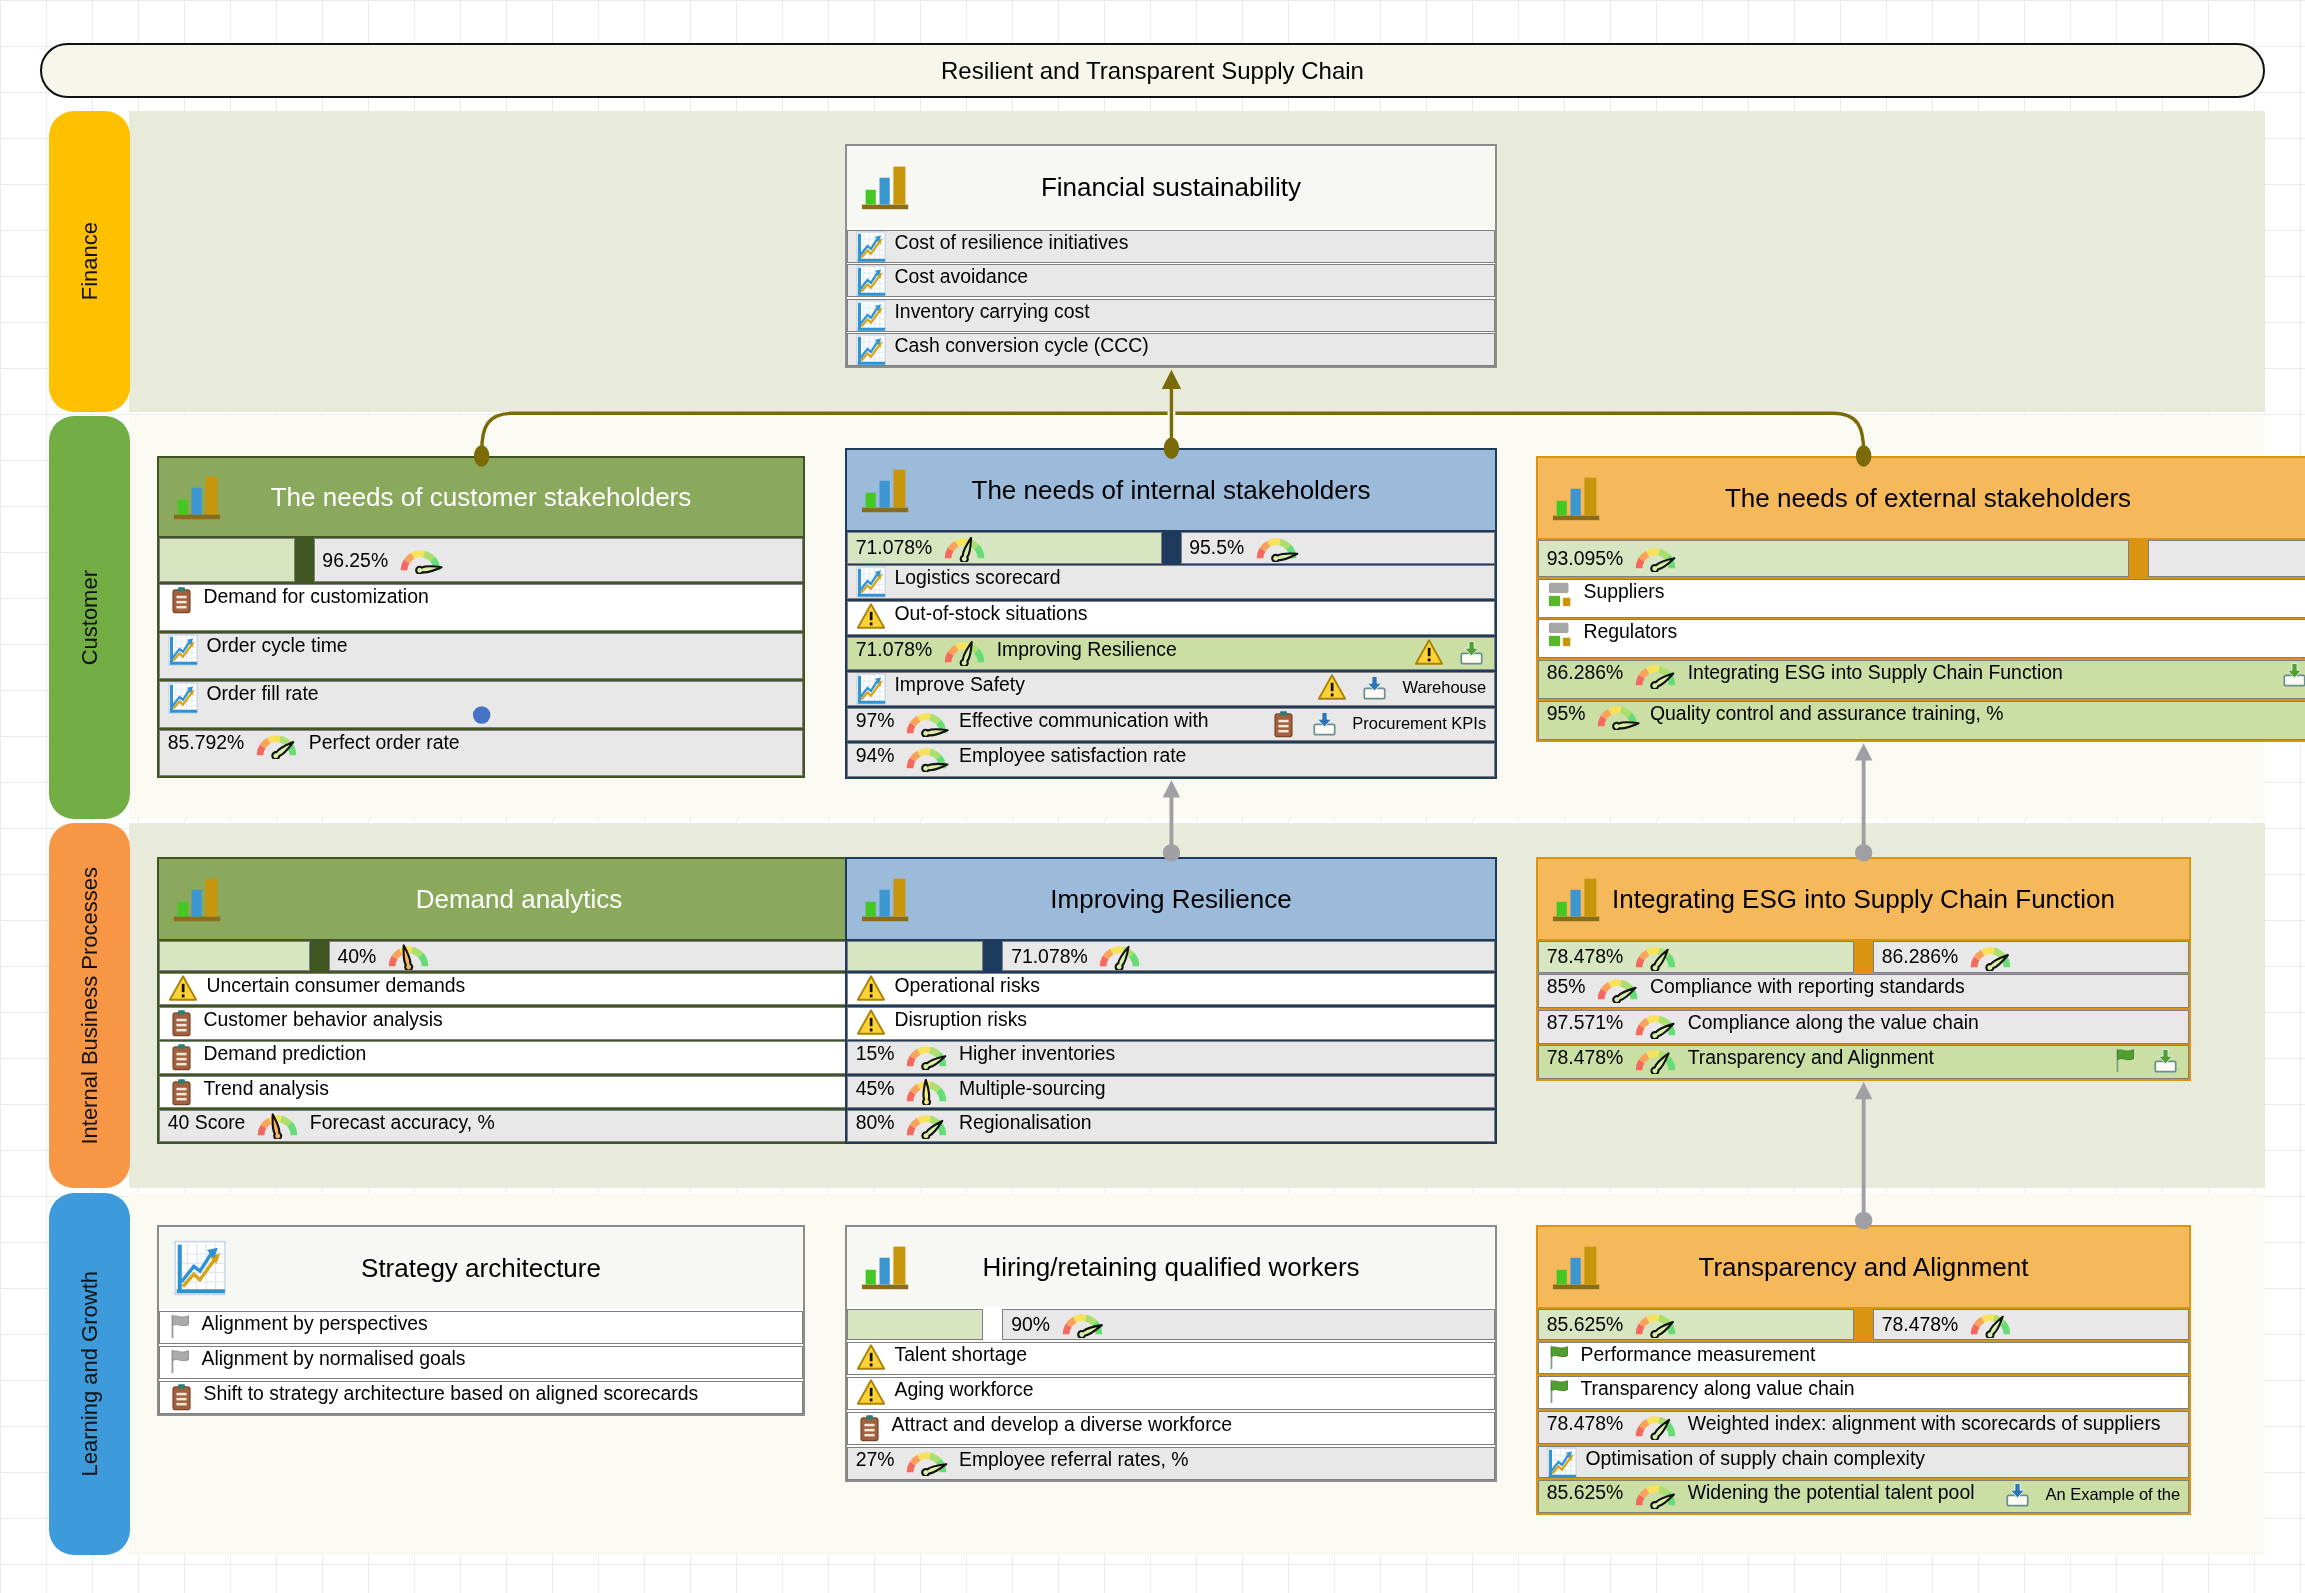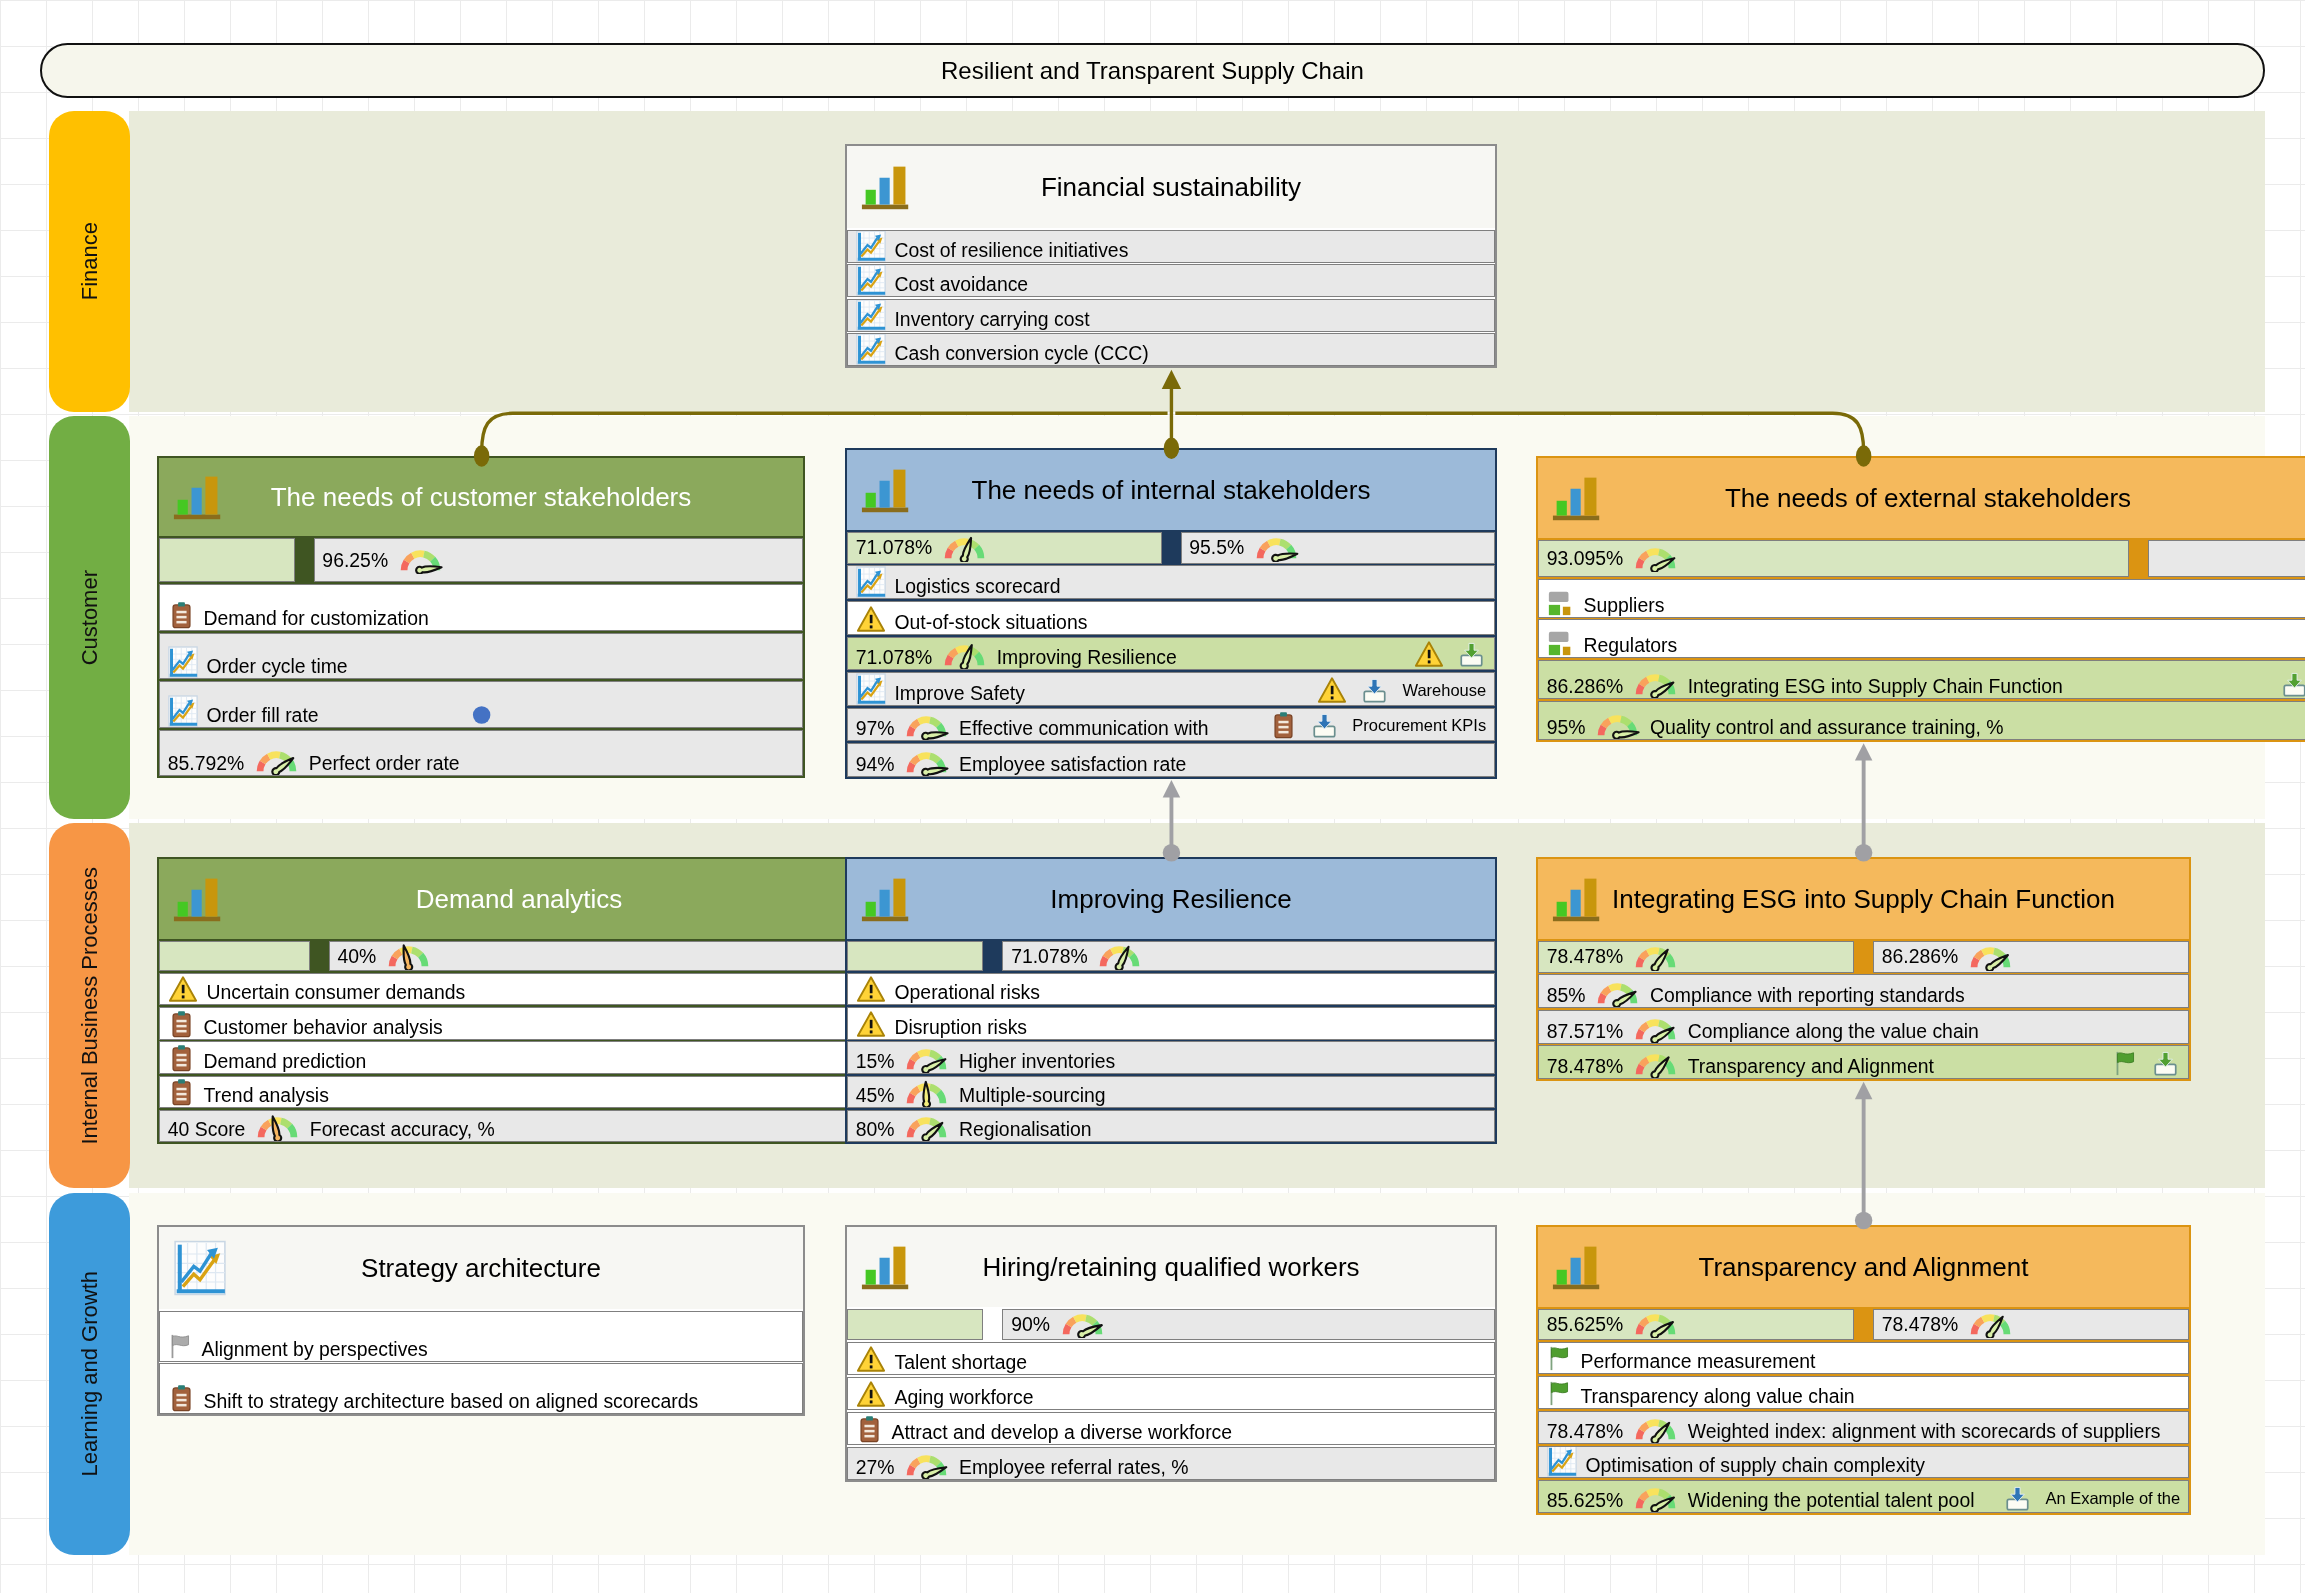--- a/index.html
+++ b/index.html
@@ -31,21 +31,21 @@
     position:absolute;box-sizing:border-box;
     display:flex;flex-direction:column;gap:1.9px;
     border-style:solid;border-width:2.9px;
   }
   .card-header{
     position:relative;display:flex;align-items:center;justify-content:center;
     font-size:26px;flex:none;
   }
   .card-header .hicon{position:absolute;left:11.6px;top:50%;transform:translateY(-50%);line-height:0;}
   .krow{
-    flex:1;display:flex;align-items:flex-end;gap:8.7px;
+    flex:1;display:flex;align-items:flex-start;gap:8.7px;
     border:1px solid #7F7F7F;box-sizing:border-box;
     padding:0 7.8px;font-size:19.4px;white-space:nowrap;overflow:hidden;min-height:0;
   }
   .split{flex:1;display:flex;gap:19px;min-height:0;}
   .split .cell{
     display:flex;align-items:center;gap:8.7px;border:1px solid #7F7F7F;
     box-sizing:border-box;padding:0 7.8px;font-size:19.4px;white-space:nowrap;overflow:hidden;
   }
   .bg-gray{background:#E8E8E8;}
   .bg-white{background:#FFFFFF;}
@@ -819,20 +819,29 @@
       <span>Strategy architecture</span>
     </div>
       <div class="krow bg-white">
         <span class="icn">
           <svg width="25" height="29" viewBox="0 0 28 32">
       <path d="M5 3 V29" stroke="#9A9A9A" stroke-width="2"></path>
       <path d="M5 5 C10 2 13 8 23 4 L23 14 C15 17.5 11 11.5 5 15 Z" fill="#ABABAB" stroke="#8C8C8C" stroke-width="1"></path>
           </svg>
         </span>
         <span class="rlabel">Alignment by perspectives</span>
+      </div>
+      <div class="krow bg-white">
+        <span class="icn">
+          <svg width="25" height="29" viewBox="0 0 28 32">
+      <path d="M5 3 V29" stroke="#9A9A9A" stroke-width="2"></path>
+      <path d="M5 5 C10 2 13 8 23 4 L23 14 C15 17.5 11 11.5 5 15 Z" fill="#ABABAB" stroke="#8C8C8C" stroke-width="1"></path>
+          </svg>
+        </span>
+        <span class="rlabel">Alignment by normalised goals</span>
       </div>
       <div class="krow bg-white">
         <span class="icn">
           <svg width="27" height="30" viewBox="0 0 32 34">
       <rect x="6" y="5" width="20" height="27" rx="3" fill="#A2613C" stroke="#7A4426" stroke-width="1.5"></rect>
       <rect x="12" y="2" width="8" height="5" rx="1" fill="#2A7E76"></rect>
       <rect x="10" y="12" width="12" height="3" fill="#F2E8DC"></rect>
       <rect x="10" y="18" width="12" height="3" fill="#F2E8DC"></rect>
       <rect x="10" y="24" width="12" height="3" fill="#F2E8DC"></rect>
           </svg>

